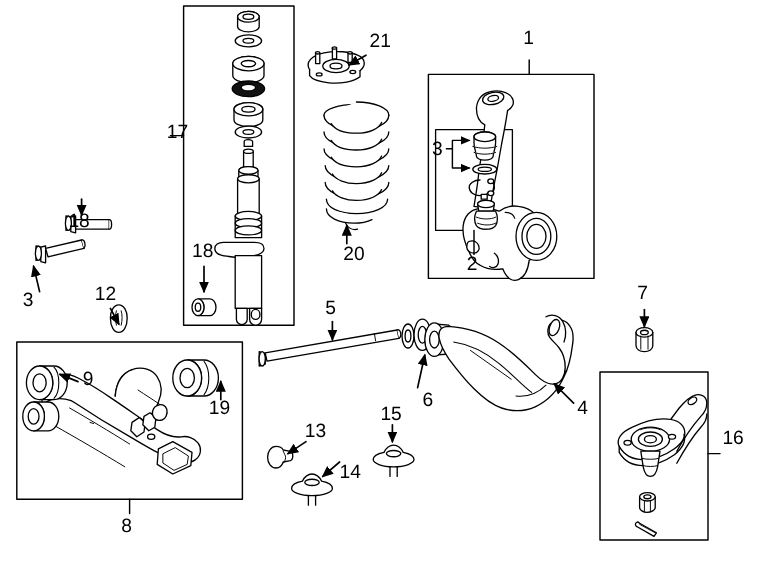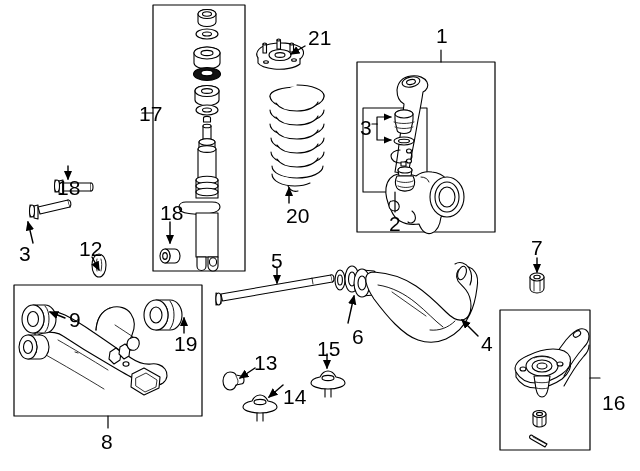--- a/index.html
+++ b/index.html
@@ -19,21 +19,21 @@
   #diagram-svg {
     position: absolute;
     left: 0;
     top: 0;
     width: 640px;
     height: 471px;
   }
   .callout {
     position: absolute;
     font-family: "Liberation Sans", sans-serif;
-    font-size: 21px;
+    font-size: 16px;
     font-weight: 400;
     color: #000000;
     line-height: 1;
     white-space: nowrap;
     user-select: none;
   }
 </style>
 </head>
 <body>
 
@@ -431,20 +431,20 @@
   <div class="callout" style="left:352px; top:326px;">6</div>
   <div class="callout" style="left:531px; top:237px;">7</div>
   <div class="callout" style="left:101px; top:431px;">8</div>
   <div class="callout" style="left:69px;  top:309px;">9</div>
   <div class="callout" style="left:174px; top:333px;">19</div>
   <div class="callout" style="left:19px;  top:243px;">3</div>
   <div class="callout" style="left:79px;  top:238px;">12</div>
   <div class="callout" style="left:254px; top:352px;">13</div>
   <div class="callout" style="left:283px; top:386px;text-align:center;">14</div>
   <div class="callout" style="left:317px; top:338px;">15</div>
-  <div class="callout" style="left:602px; top:392px;">16</div>
+  <div class="callout" style="left:602px; top:358px;">16</div>
   <div class="callout" style="left:117px; top:103px;margin-left:22px;">17</div>
   <div class="callout" style="left:57px;  top:145px;margin-top:32px;">18</div>
   <div class="callout" style="left:160px; top:202px;">18</div>
   <div class="callout" style="left:286px; top:205px;">20</div>
   <div class="callout" style="left:308px; top:27px;">21</div>
 
 </div>
 
 </body></html>

